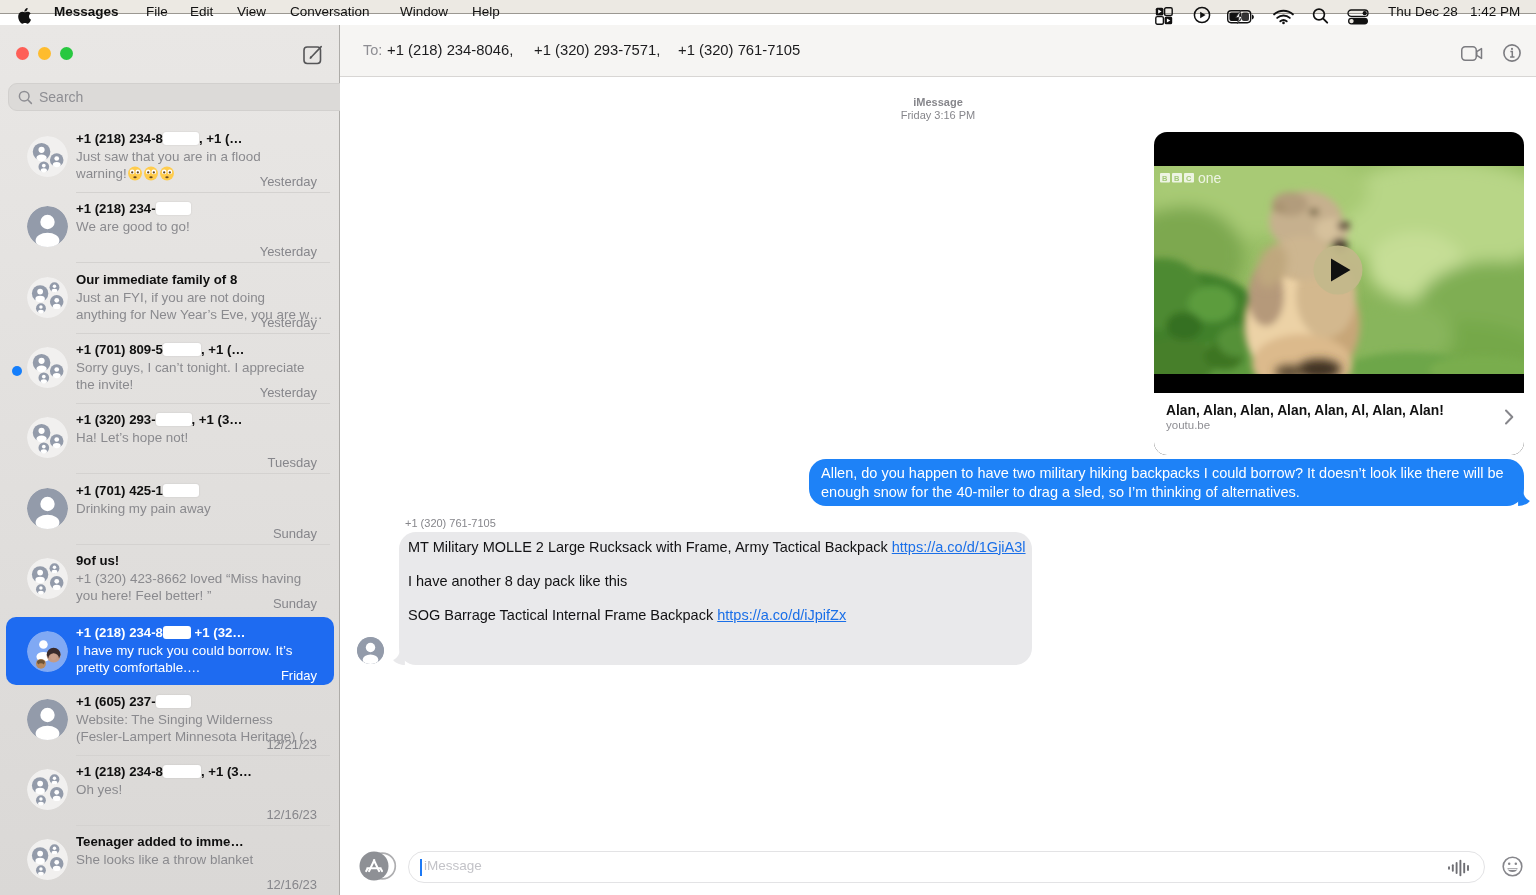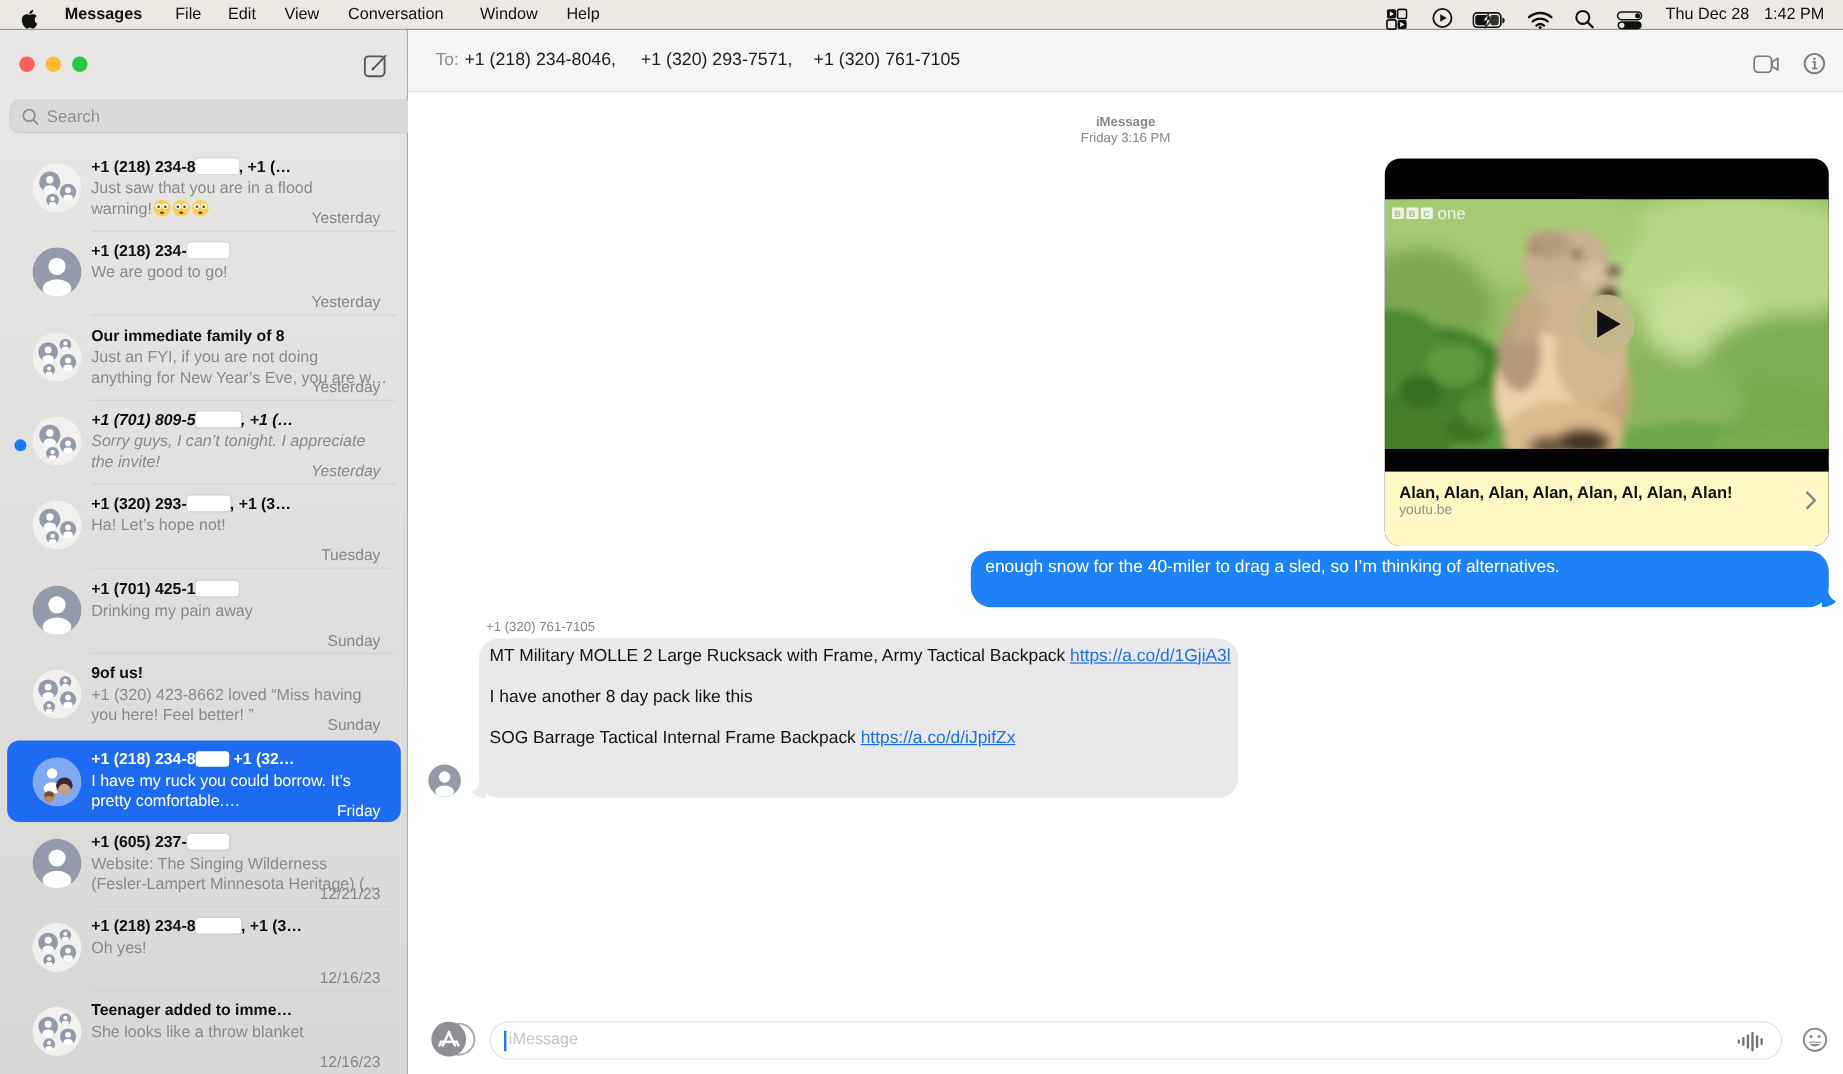--- a/index.html
+++ b/index.html
@@ -1,20 +1,20 @@
 <!DOCTYPE html>
 <html><head>
 <meta charset="utf-8">
 <style>
 * { margin:0; padding:0; box-sizing:border-box; }
 html,body { width:1536px; height:895px; overflow:hidden; }
 body { font-family:"Liberation Sans", sans-serif; position:relative; background:#fff; }
 
 
-#menubar { position:absolute; left:0; top:0; width:1536px; height:25px;
+#menubar { position:absolute; left:0; top:0; width:1536px; height:14px;
   background:#ECE9E3; border-bottom:1px solid #9b9892; }
 #menubar .mi { position:absolute; top:0; height:24px; line-height:24px; font-size:13.5px; color:#111; }
 #menubar .b { font-weight:700; }
 #menubar .clock { font-size:13.5px; }
 
 
 #sidebar { position:absolute; left:0; top:25px; width:340px; height:870px;
   background:linear-gradient(#E9E7E5,#DAD8D6); border-right:1px solid #aeaca9; }
 #chat { position:absolute; left:340px; top:25px; width:1196px; height:870px; background:#fff; }
 
@@ -53,21 +53,21 @@
 #toolbar .to { position:absolute; left:23px; top:17px; font-size:14.5px; color:#8E8E93; }
 #toolbar .num { position:absolute; top:17px; font-size:14.8px; color:#1c1c1e; }
 
 
 #msgs { position:absolute; left:0; top:52px; width:1196px; height:768px; background:#fff; }
 .tstamp { position:absolute; width:100%; text-align:center; font-size:11px; color:#86868B; }
 
 
 #vcard { position:absolute; left:814px; top:55px; width:370px; height:323px; border-radius:13px;
   background:#000; overflow:hidden; }
-#vcard .foot { position:absolute; left:0; bottom:0; width:370px; height:62px; background:#fef9c3;margin-top:15px; }
+#vcard .foot { position:absolute; left:0; bottom:0; width:370px; height:62px; background:#ffffff;margin-top:15px; }
 #vcard .t1 { position:absolute; left:12px; top:10px; font-size:13.8px; font-weight:700; color:#111; white-space:nowrap; }
 #vcard .t2 { position:absolute; left:12px; top:26px; font-size:11.5px; color:#8E8E93; }
 
 
 .bub { position:absolute; font-size:14.5px; line-height:18.5px; }
 #bblue { left:469px; top:382px; width:715px; height:47px; background:#1E82F7; border-radius:17px;
   color:#fff; padding:5px 12px; white-space:nowrap; }
 #bgray { left:59px; top:455px; width:633px; height:133px; background:#E9E9EB; border-radius:17px;
   color:#121214; padding:6.5px 9px; }
 #bgray p { white-space:nowrap; line-height:17px; margin-bottom:17px; }
@@ -253,21 +253,21 @@
     <div class="row" style="top:239px;">
       <svg class="av" viewBox="0 0 100 100">
           <use href="#g4"></use>
         </svg>
       <div class="nm">Our immediate family of 8</div>
       <div class="dt">Yesterday</div>
       <div class="pv">Just an FYI, if you are not doing<br>anything for New Year’s Eve, you are w…</div>
       <div class="div"></div>
     </div>
 
-    <div class="row" style="top:309px;font-style:italic;">
+    <div class="row" style="top:309px;">
       <div class="unread"></div>
       <svg class="av" viewBox="0 0 100 100">
           <use href="#g3"></use>
         </svg>
       <div class="nm">+1 (701) 809-5<span class="redact" style="width:38px"></span>, +1 (…</div>
       <div class="dt">Yesterday</div>
       <div class="pv">Sorry guys, I can’t tonight. I appreciate<br>the invite!</div>
       <div class="div"></div>
     </div>
 
@@ -439,20 +439,21 @@
       <div class="foot">
         <div class="t1">Alan, Alan, Alan, Alan, Alan, Al, Alan, Alan!</div>
         <div class="t2">youtu.be</div>
         <svg style="position:absolute; right:10px; top:16px;" width="10" height="16" viewBox="0 0 10 16">
           <path d="M2 1.5l6.3 6.5L2 14.5" fill="none" stroke="#86868B" stroke-width="2" stroke-linecap="round" stroke-linejoin="round"></path>
         </svg>
       </div>
     </div>
 
     <div class="bub" id="bblue">
+      <div>Allen, do you happen to have two military hiking backpacks I could borrow? It doesn’t look like there will be</div>
       <div>enough snow for the 40-miler to drag a sled, so I’m thinking of alternatives.</div>
       <svg class="tailr" width="12" height="16" viewBox="0 0 14 19">
         <path d="M0 0 L0 19 C5 19 11 17 14 13 C9 11 6 6 6 0 Z" fill="#1E82F7"></path>
       </svg>
     </div>
 
     <div class="slabel">+1 (320) 761-7105</div>
     <div class="bub" id="bgray">
       <p>MT Military MOLLE 2 Large Rucksack with Frame, Army Tactical Backpack <a>https://a.co/d/1GjiA3l</a></p>
       <p>I have another 8 day pack like this</p>

